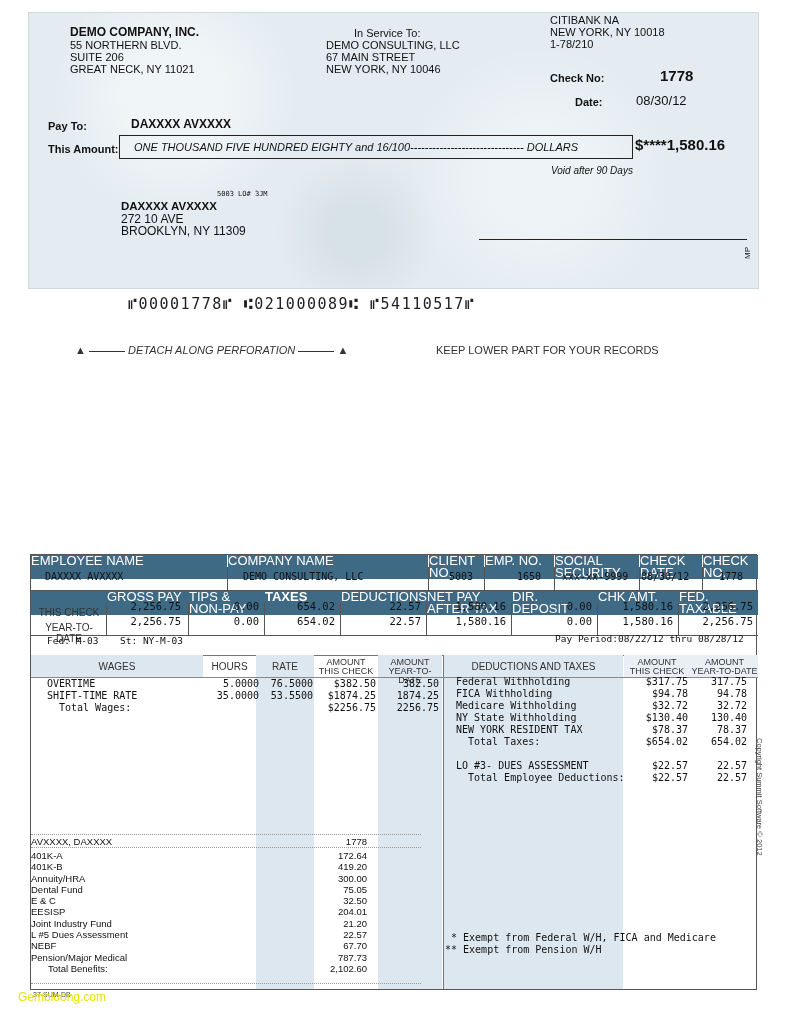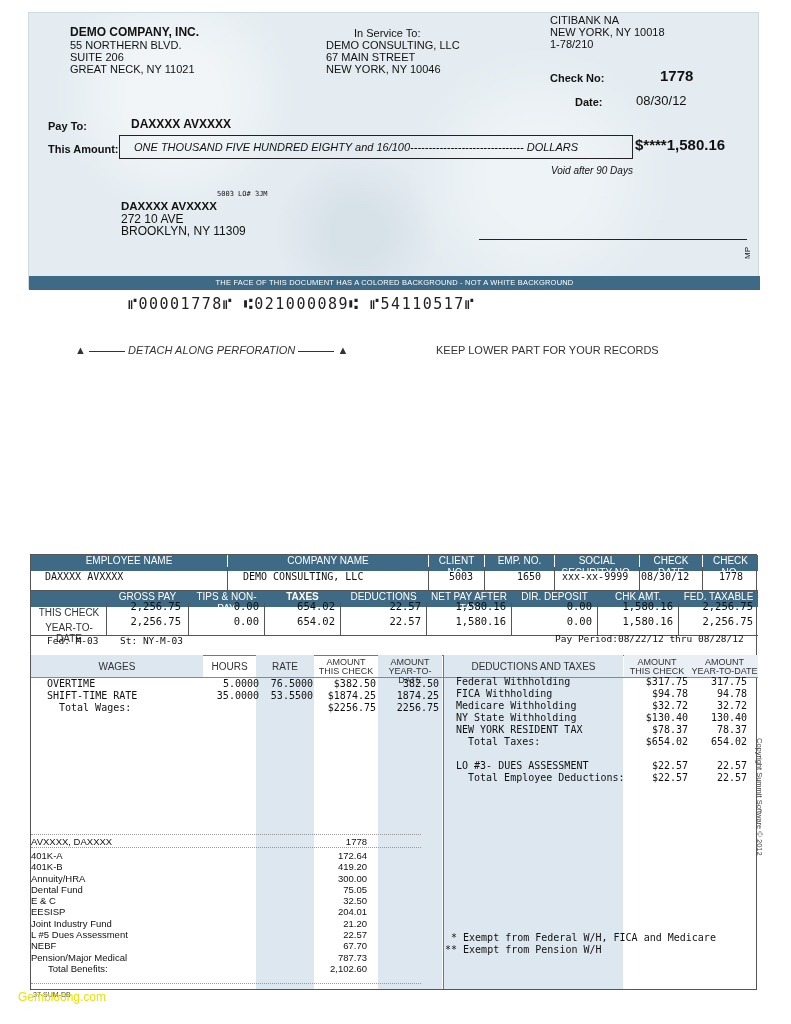--- a/index.html
+++ b/index.html
@@ -18,21 +18,21 @@
   .sig-line { left: 450px; top: 226px; width: 268px; border-top: 1.4px solid #222; }
   .bg-banner { left: 0; top: 263px; width: 731px; height: 14px; background: #3e6a85; color: #fff; font-size: 7.5px; text-align: center; line-height: 14px; letter-spacing: .2px; }
   .mp { left: 714px; top: 246px; font-size: 8px; transform: rotate(-90deg); transform-origin: left top; }
   .micr { left: 128px; top: 295px; font-family: "DejaVu Sans Mono", monospace; font-size: 15px; letter-spacing: 1.5px; color: #222; }
 
   .detach { left: 75px; top: 344px; font-size: 11px; font-style: italic; color: #333; }
   .keep { left: 436px; top: 344px; font-size: 11px; color: #333; }
 
   
   .mono { font-family: "DejaVu Sans Mono", monospace; }
-  .hdr { background: #3e6a85; color: #fff; font-size: 10px; text-align: center; line-height: 12px; height: 16px; }
+  .hdr { background: #3e6a85; color: #fff; font-size: 13px; text-align: left; line-height: 12px; height: 24px; }
   .stub-outer { left: 30px; top: 554px; width: 727px; height: 436px; border: 1px solid #555; background: #fff; }
   .band { position: absolute; background: #dde7ef; }
   .num { text-align: right; }
   .lblhdr { font-size: 9px; color: #333; text-align: center; line-height: 9px; }
   .row-mono { font-family: "DejaVu Sans Mono", monospace; font-size: 10px; line-height: 12px; }
   .ben { font-size: 9.5px; line-height: 11.3px; }
   .dotted { border-top: 1px dotted #999; position: absolute; }
   .copy { left: 764px; top: 738px; font-size: 7.5px; color: #444; transform: rotate(90deg); transform-origin: left top; white-space: nowrap; }
   .watermark { left: 18px; top: 990px; color: #e8e20a; font-size: 12px; }
   .code { left: 33px; top: 991px; font-size: 7px; color: #444; }
@@ -68,21 +68,20 @@
   <div class="abs b" style="left:606px;top:123px;font-size:15px;">$****1,580.16</div>
   <div class="abs t" style="left:522px;top:152px;font-style:italic;font-size:10px;">Void after 90 Days</div>
 
   <div class="abs mono" style="left:188px;top:177px;font-size:7px;">5003 LO#  3JM</div>
   <div class="abs t b" style="left:92px;top:187px;font-size:11.5px;">DAXXXX AVXXXX</div>
   <div class="abs" style="left:92px;top:199px;font-size:12px;">272 10 AVE</div>
   <div class="abs" style="left:92px;top:211px;font-size:12px;">BROOKLYN, NY   11309</div>
 
   <div class="abs sig-line"></div>
   <div class="abs mp">MP</div>
-  <div class="abs bg-banner">THE FACE OF THIS DOCUMENT HAS A COLORED BACKGROUND - NOT A WHITE BACKGROUND</div>
 </div>
 
 <div class="abs micr">⑈00001778⑈ ⑆021000089⑆ ⑈54110517⑈</div>
 
 <div class="abs detach">
   <span style="font-style:normal;">▲</span>
   <span style="display:inline-block;width:36px;border-top:1px solid #333;vertical-align:middle;"></span>
   <span>DETACH ALONG PERFORATION</span>
   <span style="display:inline-block;width:36px;border-top:1px solid #333;vertical-align:middle;"></span>
   <span style="font-style:normal;">▲</span>

